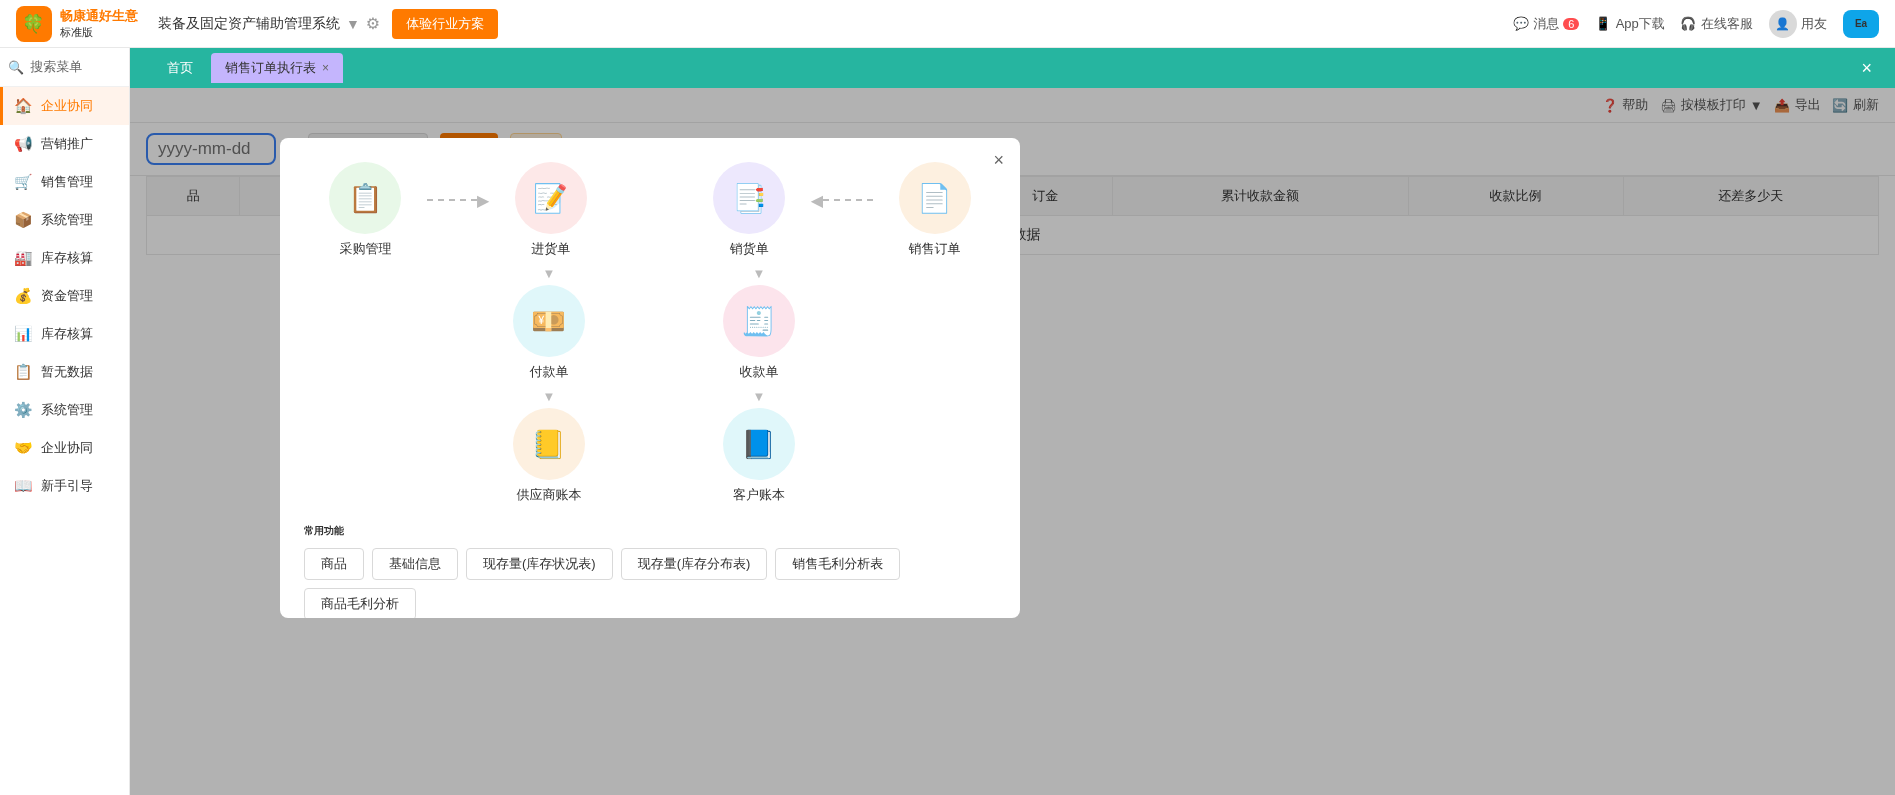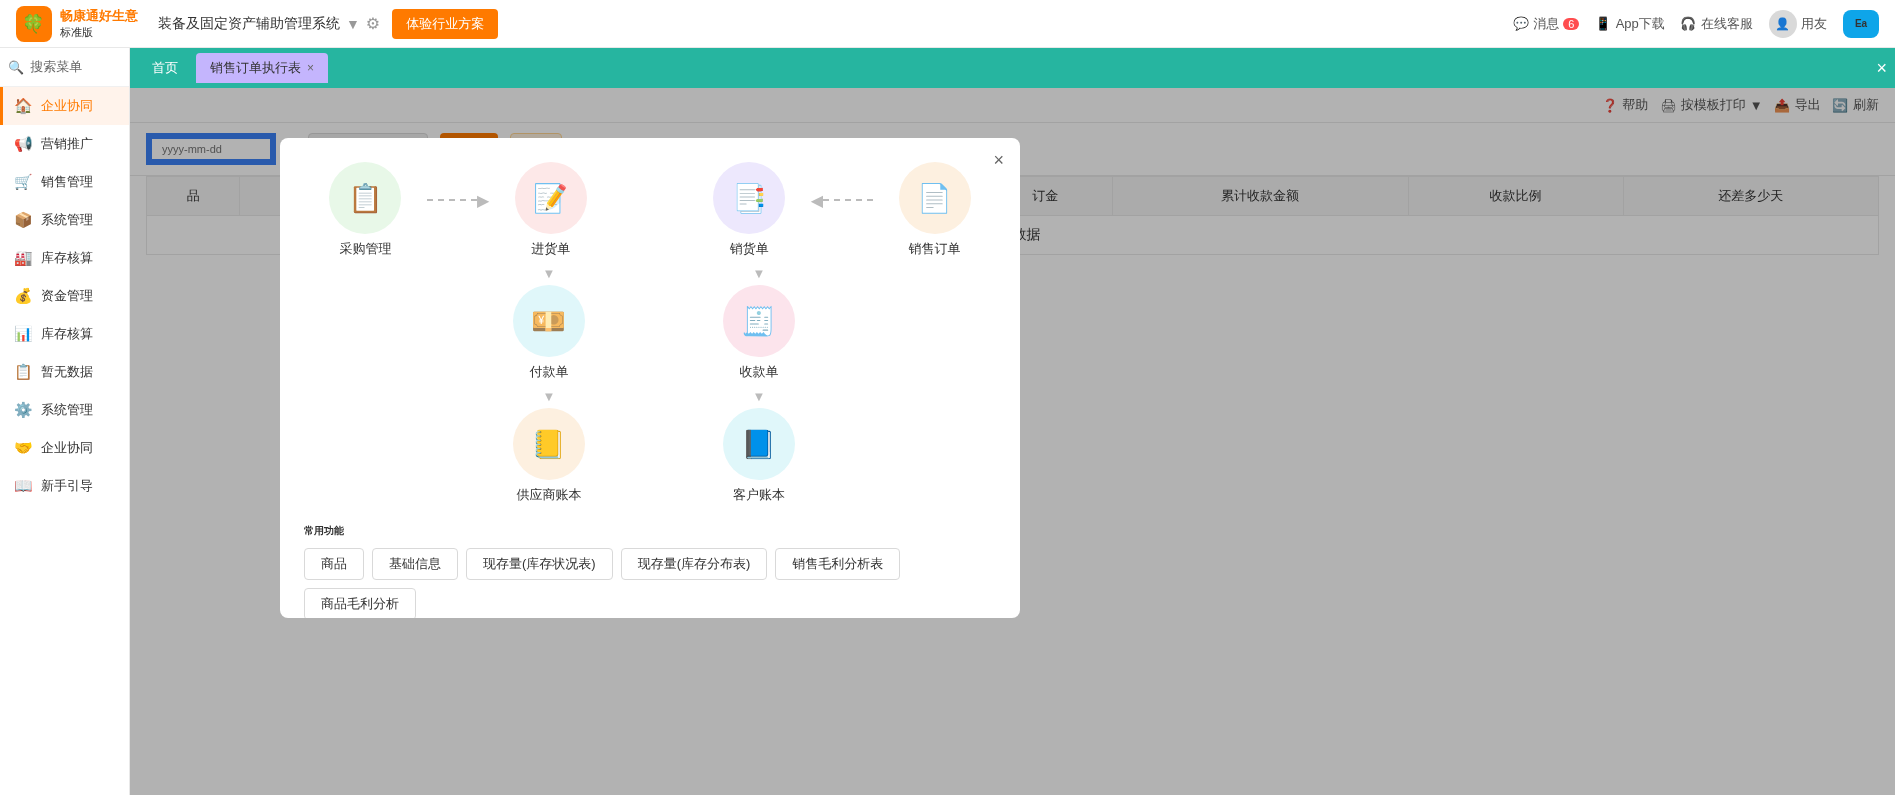--- a/index.html
+++ b/index.html
@@ -25,34 +25,34 @@
     .badge { background: #ff4d4f; color: #fff; border-radius: 10px; padding: 0 5px; font-size: 11px; min-width: 16px; text-align: center; }
     .user-avatar { width: 28px; height: 28px; border-radius: 50%; background: #d9d9d9; display: flex; align-items: center; justify-content: center; font-size: 12px; color: #666; }
 
     
     .sidebar-search { padding: 10px 8px; display: flex; align-items: center; gap: 6px; color: #666; cursor: pointer; border-bottom: 1px solid #f0f0f0; font-size: 13px; }
     .sidebar-item { display: flex; align-items: center; gap: 8px; padding: 10px 12px; cursor: pointer; color: #333; font-size: 13px; border-left: 3px solid transparent; }
     .sidebar-item.active { background: #fff3eb; border-left-color: #ff7a00; color: #ff7a00; }
     .sidebar-item .icon { width: 18px; height: 18px; display: flex; align-items: center; justify-content: center; font-size: 15px; }
 
     
-    .tab-bar { display: flex; align-items: center; background: #26b5a0; height: 40px; padding: 0 8px; gap: 4px; }
+    .tab-bar { display: flex; align-items: center; background: #26b5a0; height: 40px; padding: 0 23px; gap: 4px; }
     .tab-item { display: flex; align-items: center; gap: 6px; padding: 6px 14px; border-radius: 4px 4px 0 0; cursor: pointer; font-size: 13px; color: #fff; }
     .tab-item.active { background: #c4b5fd; color: #333; }
     .tab-item .close-btn { font-size: 12px; cursor: pointer; color: #666; }
 
     
     .content-toolbar { display: flex; align-items: center; justify-content: flex-end; gap: 12px; padding: 8px 16px; background: #fff; border-bottom: 1px solid #e8e8e8; }
     .toolbar-btn { display: flex; align-items: center; gap: 4px; color: #555; cursor: pointer; font-size: 13px; }
 
     
     .filter-row { display: flex; align-items: center; gap: 12px; padding: 10px 16px; background: #fff; border-bottom: 1px solid #e8e8e8; flex-wrap: wrap; }
     .filter-input { border: 1px solid #d9d9d9; border-radius: 4px; padding: 5px 10px; font-size: 13px; height: 32px; }
     .filter-date { display: flex; align-items: center; gap: 4px; }
-    .filter-date input { border: 6px solid #3b82f6; border-radius: 0; padding: 5px 10px; font-size: 11px; height: 32px; width: 120px; }
+    .filter-date input { border: 2px solid #3b82f6; border-radius: 8px; padding: 5px 10px; font-size: 17px; height: 32px; width: 120px; }
     .filter-select { border: 1px solid #d9d9d9; border-radius: 4px; padding: 5px 10px; font-size: 13px; height: 32px; width: 120px; }
     .btn-query { background: #ff7a00; color: #fff; border: none; border-radius: 4px; padding: 5px 16px; cursor: pointer; font-size: 13px; height: 32px; }
     .more-conditions { color: #26b5a0; font-size: 13px; cursor: pointer; }
 
     
     .table-container { flex: 1; overflow: auto; background: #fff; padding: 0 16px; }
     .data-table { width: 100%; border-collapse: collapse; font-size: 13px; }
     .data-table th { background: #f5f5f5; padding: 10px 8px; text-align: center; border: 1px solid #e8e8e8; color: #333; font-weight: normal; white-space: nowrap; }
     .data-table td { padding: 10px 8px; text-align: center; border: 1px solid #e8e8e8; color: #333; }
     .no-data { text-align: center; color: #999; padding: 60px; font-size: 14px; }

